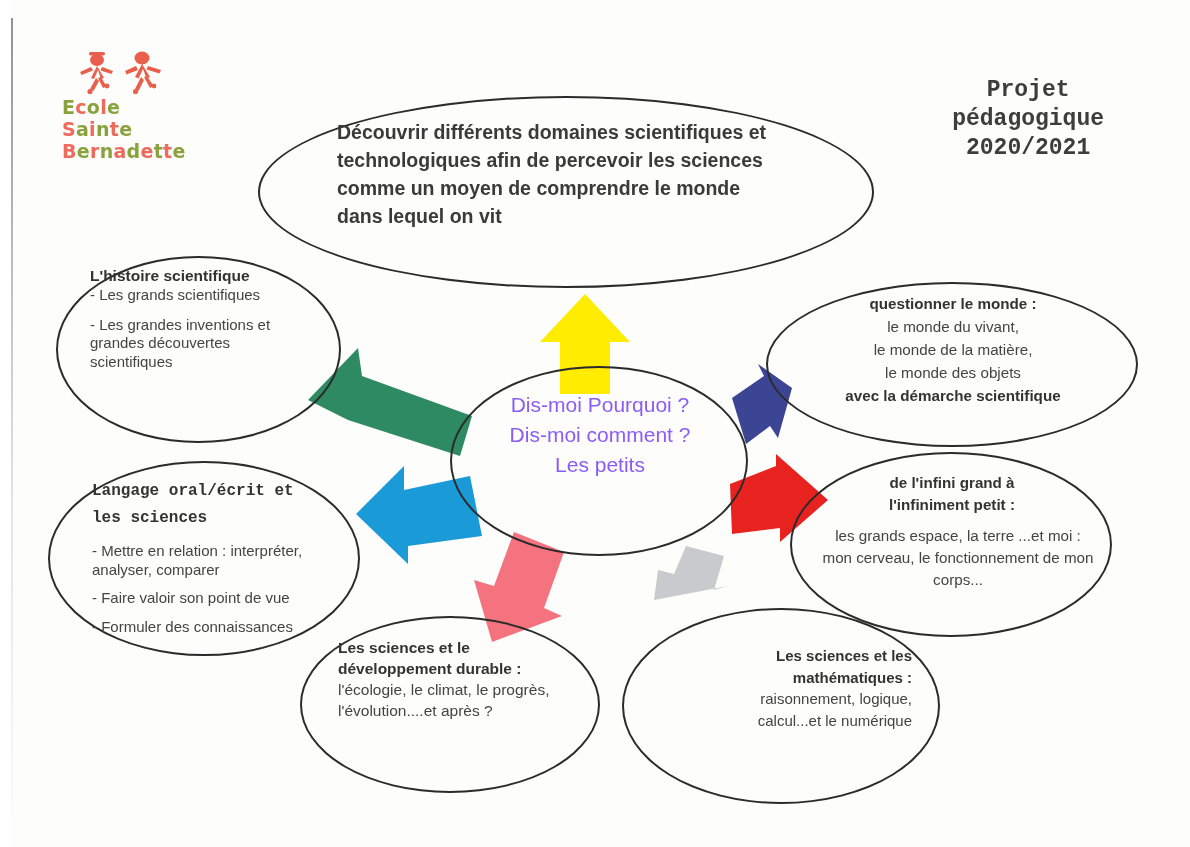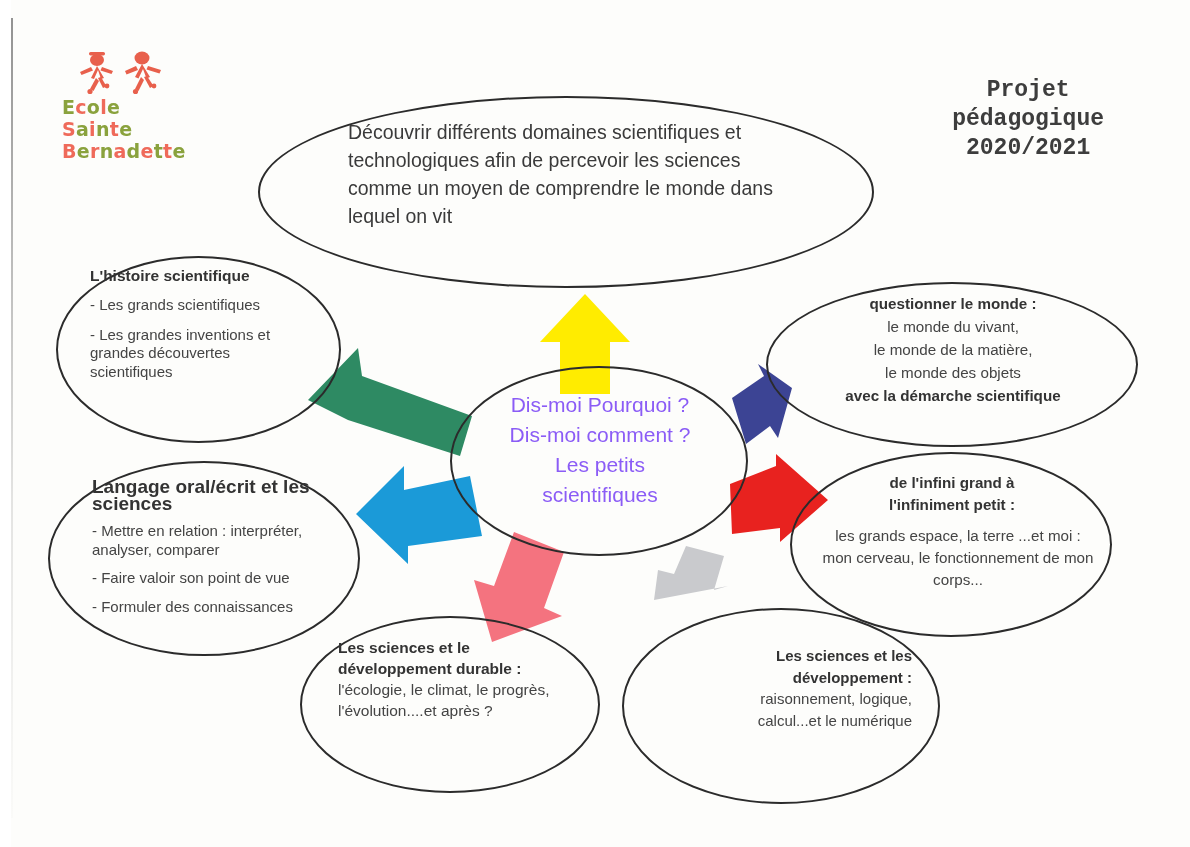--- a/index.html
+++ b/index.html
@@ -87,36 +87,36 @@
     font-weight: bold;
     color: #333333;
   }
   .etext .bd {
     color: #444444;
   }
 
   
   #ell-top { left: 258px; top: 96px; width: 616px; height: 192px; }
   #txt-top {
-    left: 348px; top: 118px; width: 430px;
-    font-size: 19.5px; line-height: 28px; font-weight: normal;
+    left: 337px; top: 118px; width: 430px;
+    font-size: 19.5px; line-height: 28px; font-weight: bold;
     color: #3a3a3a; text-align: left;
   }
 
   
   #ell-lu { left: 56px; top: 256px; width: 285px; height: 187px; }
   #txt-lu { left: 90px; top: 266px; width: 220px; }
   #txt-lu .hd { font-size: 15.5px; line-height: 20px; }
-  #txt-lu .bd { font-size: 15px; line-height: 18.5px; margin-top: 10px; }
+  #txt-lu .bd { font-size: 15px; line-height: 18.5px; }
   #txt-lu .bd.b2 { margin-top: 11px; }
 
   
   #ell-ll { left: 48px; top: 461px; width: 312px; height: 195px; }
   #txt-ll { left: 92px; top: 478px; width: 236px; }
-  #txt-ll .hd { font-size: 19px; line-height: 17px; }
+  #txt-ll .hd { font-size: 16px; line-height: 27px; font-family: Liberation Mono, monospace; }
   #txt-ll .bd { font-size: 15px; line-height: 18.5px; margin-top: 10px; }
 
   
   #ell-c { left: 450px; top: 366px; width: 298px; height: 190px; }
   #txt-c {
     left: 462px; top: 390px; width: 276px;
     text-align: center; font-size: 21px; line-height: 30px; color: #8b5cf6;
   }
   #txt-c .grp2 { margin-top: 0; }
 
@@ -242,21 +242,20 @@
     <div class="hd">Langage oral/écrit et les sciences</div>
     <div class="bd">- Mettre en relation : interpréter, analyser, comparer</div>
     <div class="bd">- Faire valoir son point de vue</div>
     <div class="bd">- Formuler des connaissances</div>
   </div>
 
   <div class="etext" id="txt-c">
     <div>Dis-moi Pourquoi ?</div>
     <div>Dis-moi comment ?</div>
     <div class="grp2">Les petits</div>
-    <div>scientifiques</div>
   </div>
 
   <div class="etext" id="txt-ru">
     <div class="hd">questionner le monde :</div>
     <div class="bd">le monde du vivant,</div>
     <div class="bd">le monde de la matière,</div>
     <div class="bd">le monde des objets</div>
     <div class="hd">avec la démarche scientifique</div>
   </div>
 
@@ -265,18 +264,18 @@
     <div class="hd">l'infiniment petit :</div>
     <div class="bd">les grands espace, la terre ...et moi : mon cerveau, le fonctionnement de mon corps...</div>
   </div>
 
   <div class="etext" id="txt-bl">
     <span class="hd">Les sciences et le développement durable :</span><span class="bd"> l'écologie, le climat,  le progrès, l'évolution....et après ?</span>
   </div>
 
   <div class="etext" id="txt-br">
     <div class="hd">Les sciences et les</div>
-    <div class="hd">développement :</div>
+    <div class="hd">mathématiques :</div>
     <div class="bd">raisonnement, logique,</div>
     <div class="bd">calcul...et le numérique</div>
   </div>
 
 </div>
 
 </body></html>

